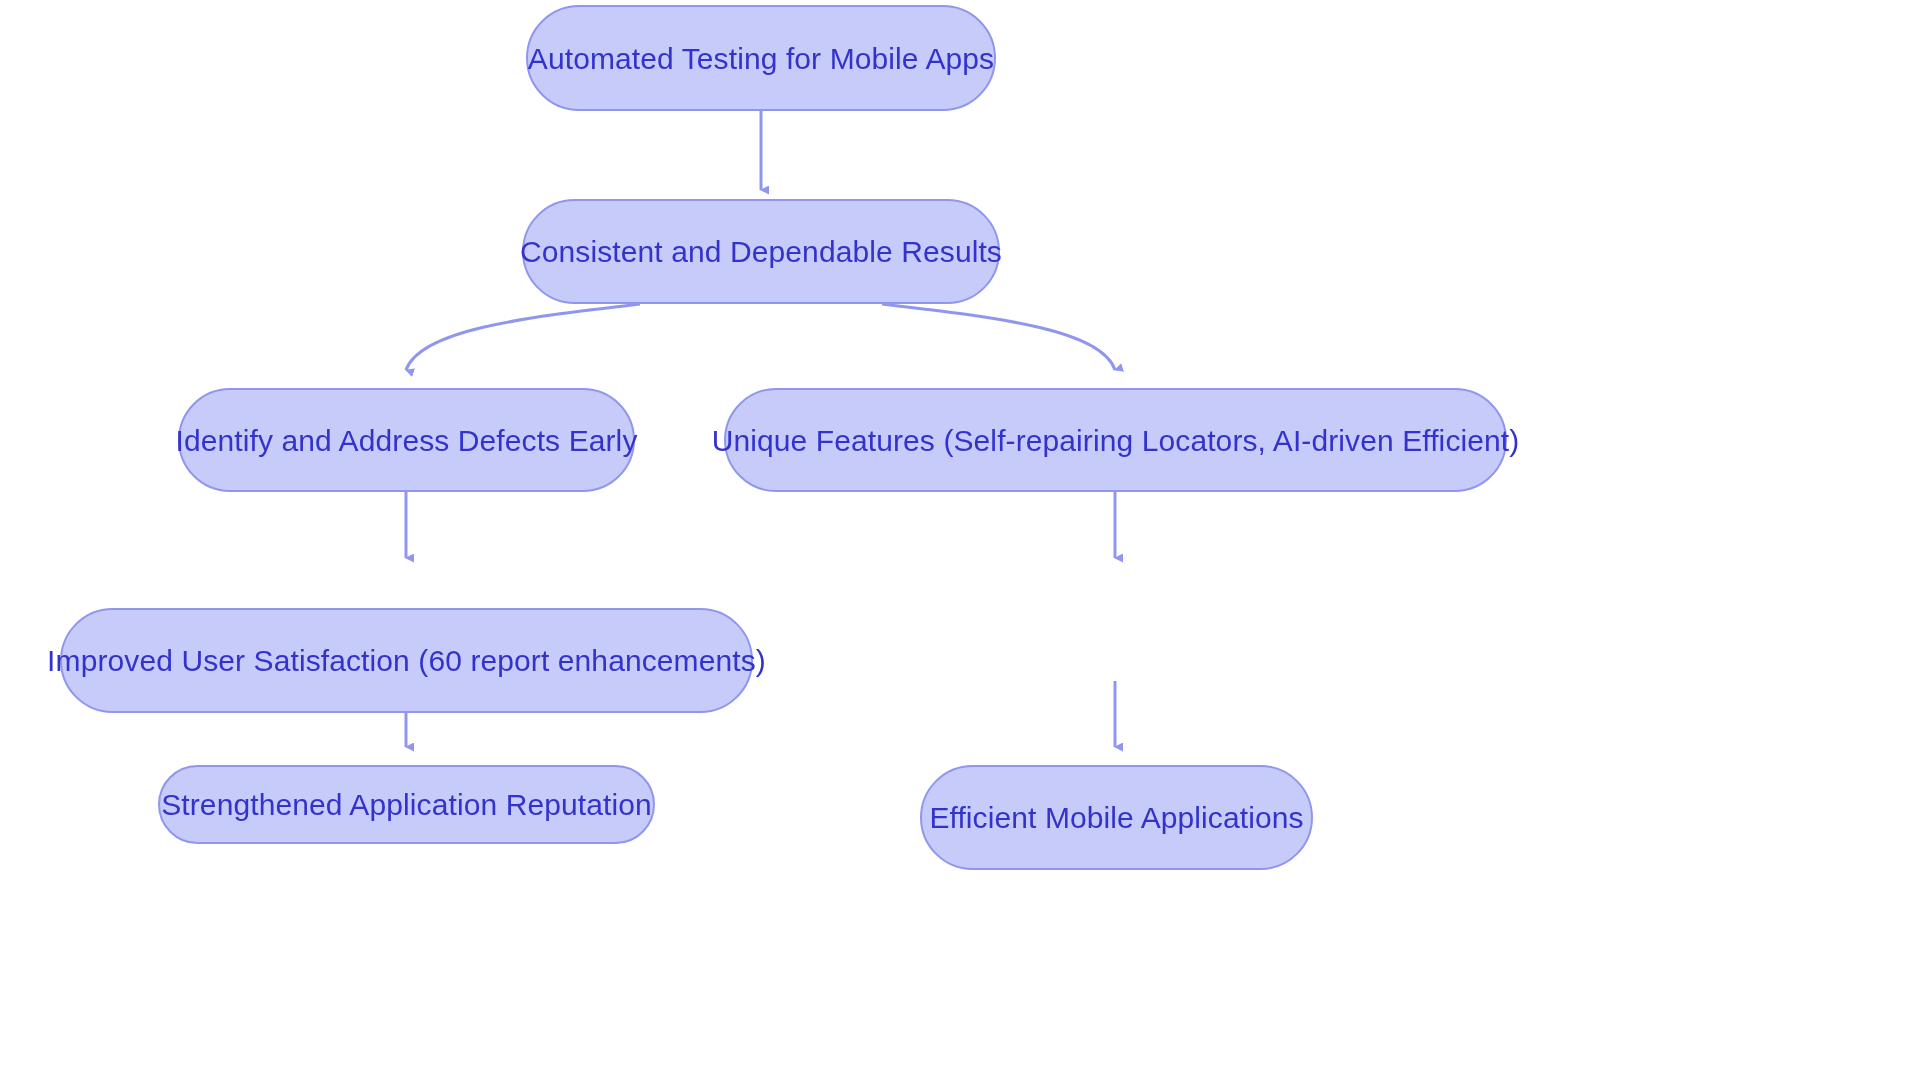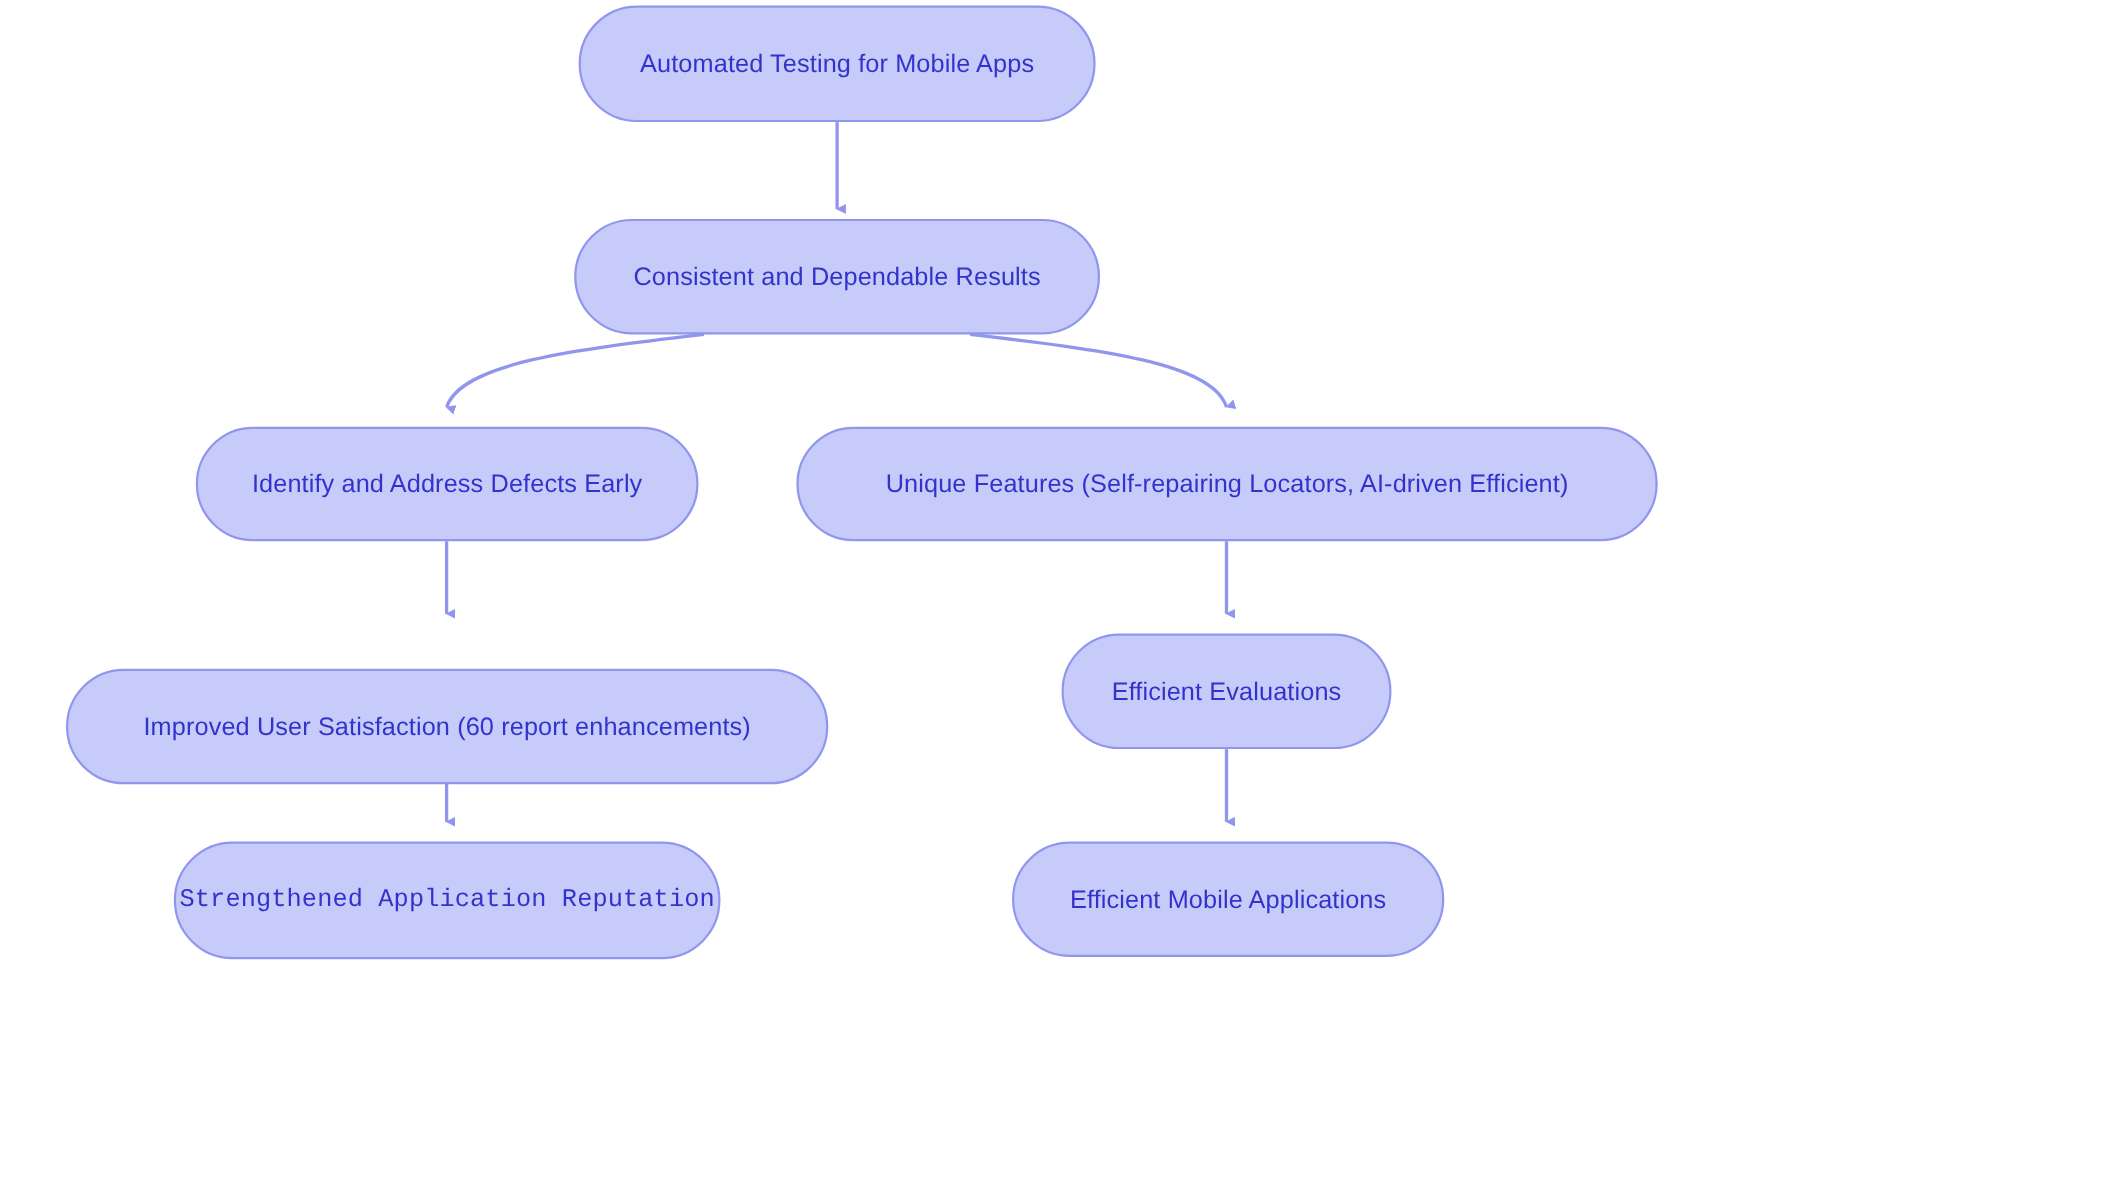--- a/index.html
+++ b/index.html
@@ -32,21 +32,21 @@
     position: absolute;
     box-sizing: border-box;
     display: flex;
     align-items: center;
     justify-content: center;
     background: #c6cbf9;
     border: 2px solid #9096ee;
     border-radius: 60px;
     color: #3333cc;
     font-family: "Liberation Sans", sans-serif;
-    font-size: 23px;
+    font-size: 30px;
     font-weight: 400;
     letter-spacing: 0.1px;
     white-space: nowrap;
     text-align: center;
     line-height: 1.1;
     padding: 0 28px;
   }
   .node-label {
     display: block;
   }
@@ -91,25 +91,22 @@
   </div>
 
   <div class="node" style="left:724px; top:388px; width:783px; height:104px;">
     <span class="node-label">Unique Features (Self-repairing Locators, AI-driven Efficient)</span>
   </div>
 
   <div class="node" style="left:60px; top:576px; width:693px; height:105px;margin-top:32px;">
     <span class="node-label">Improved User Satisfaction (60 report enhancements)</span>
   </div>
 
-  <div class="node" style="left:965px; top:576px; width:300px; height:105px;">
-    <span class="node-label">Efficient Evaluations</span>
-  </div>
 
-  <div class="node" style="left:158px; top:765px; width:497px; height:107px;font-family:Liberation Mono, monospace;">
+  <div class="node" style="left:158px; top:765px; width:497px; height:79px;">
     <span class="node-label">Strengthened Application Reputation</span>
   </div>
 
   <div class="node" style="left:920px; top:765px; width:393px; height:105px;">
     <span class="node-label">Efficient Mobile Applications</span>
   </div>
 
 </div>
 
 </body></html>

